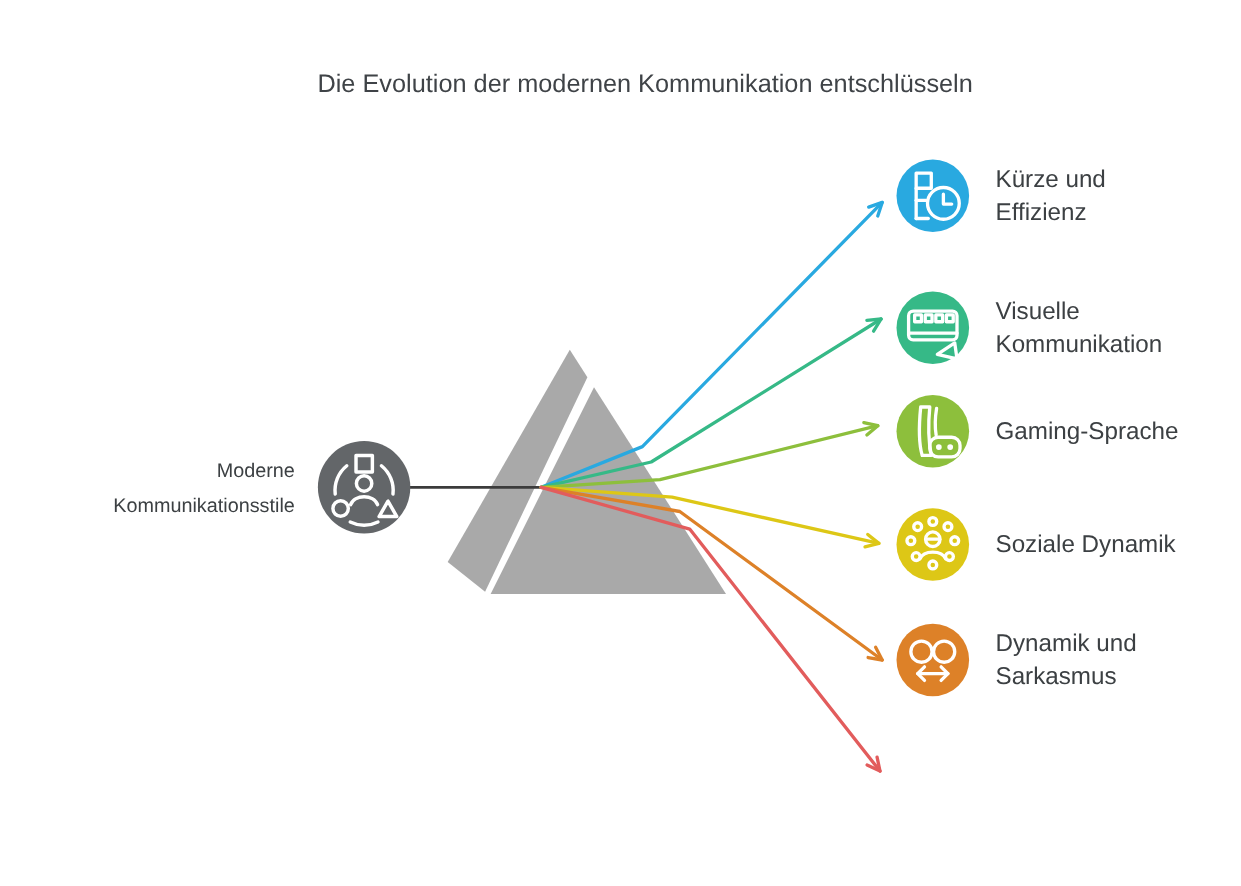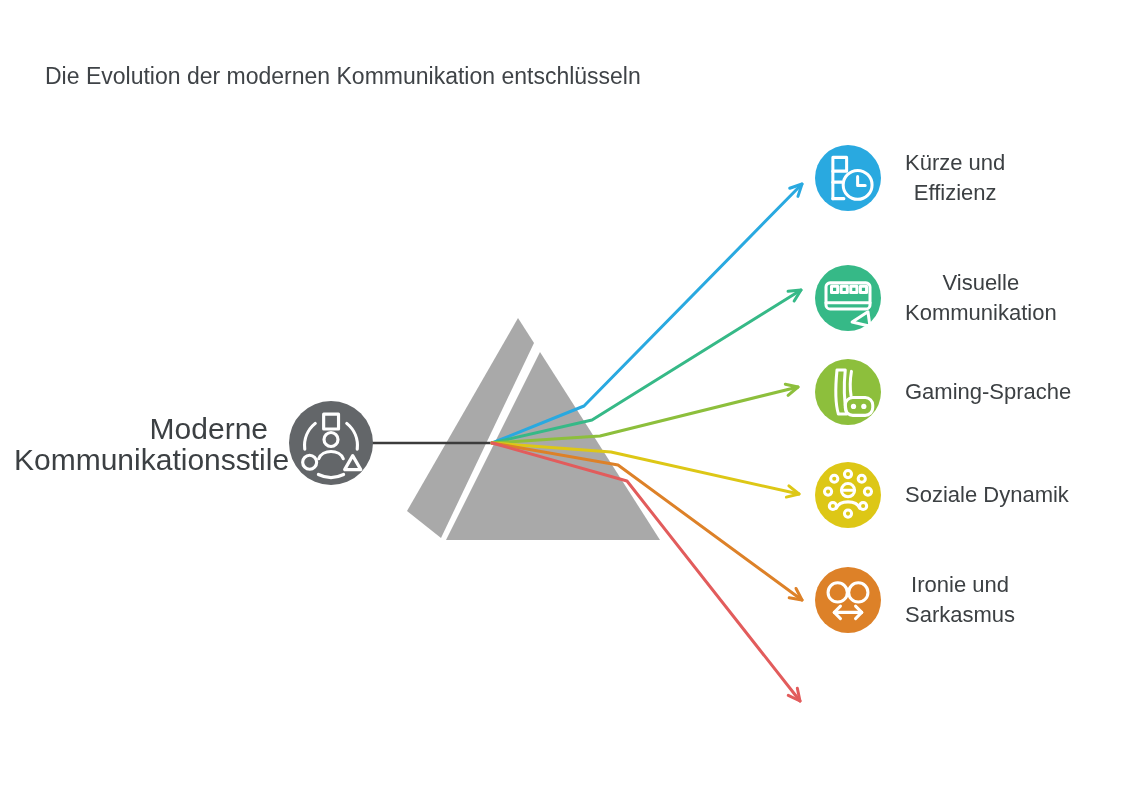--- a/index.html
+++ b/index.html
@@ -2,39 +2,39 @@
 <html><head>
 <meta charset="utf-8">
 <style>
   html,body{margin:0;padding:0;background:#ffffff;}
   .canvas{
     position:relative;width:1128px;height:805px;background:#ffffff;overflow:hidden;
     font-family:"Liberation Sans", sans-serif;color:#3c4043;
   }
   .title{
     position:absolute;left:45px;top:62px;width:1083px;
-    font-size:23px;line-height:28px;font-weight:400;color:#3f4347;
+    text-align:center;font-size:23px;line-height:28px;font-weight:400;color:#3f4347;
   }
   .scene{position:absolute;left:0;top:0;width:1128px;height:805px;}
   .scene polyline{fill:none;stroke-width:3;stroke-linecap:round;stroke-linejoin:round;}
   .scene line{stroke-linecap:round;}
   .source-label{
     position:absolute;left:14px;top:413px;width:254px;
-    text-align:right;font-size:30px;line-height:31px;white-space:pre-line;
+    text-align:right;font-size:18px;line-height:31px;white-space:pre-line;
   }
   .badge{
     border-radius:50%;display:flex;align-items:center;justify-content:center;flex:0 0 auto;
   }
   .badge svg{display:block;}
   .badge svg *{fill:none;stroke:#ffffff;stroke-width:2.2;stroke-linecap:round;stroke-linejoin:round;}
   .badge svg .dot{fill:#ffffff;stroke:none;}
   .source-badge{position:absolute;left:289px;top:401px;width:84px;height:84px;}
   .source-badge svg *{stroke-width:1.8;}
   .item{
-    position:absolute;left:815px;height:66px;display:flex;align-items:center;gap:24px;text-align:center;
+    position:absolute;left:815px;height:66px;display:flex;align-items:center;gap:24px;
   }
   .item .badge{width:66px;height:66px;}
   .item-label{font-size:22px;line-height:30px;white-space:pre-line;color:#3c4043;}
 </style>
 </head>
 <body>
 
 <div class="canvas">
 
   <div class="title">Die Evolution der modernen Kommunikation entschlüsseln</div>
@@ -153,18 +153,18 @@
   <div class="item" style="top:567px">
     <div class="badge" style="background: rgb(221, 129, 40);">
       <svg width="66" height="66" viewBox="0 0 48 48">
         <circle cx="16.5" cy="18.5" r="7"></circle>
         <circle cx="31.5" cy="18.5" r="7"></circle>
         <line x1="14" y1="33" x2="34" y2="33"></line>
         <polyline points="18.5,28.5 14,33 18.5,37.5"></polyline>
         <polyline points="29.5,28.5 34,33 29.5,37.5"></polyline>
       </svg>
     </div>
-    <div class="item-label">Ironie und
+    <div class="item-label">Dynamik und
 Sarkasmus</div>
   </div>
 
 
 </div>
 
 </body></html>

